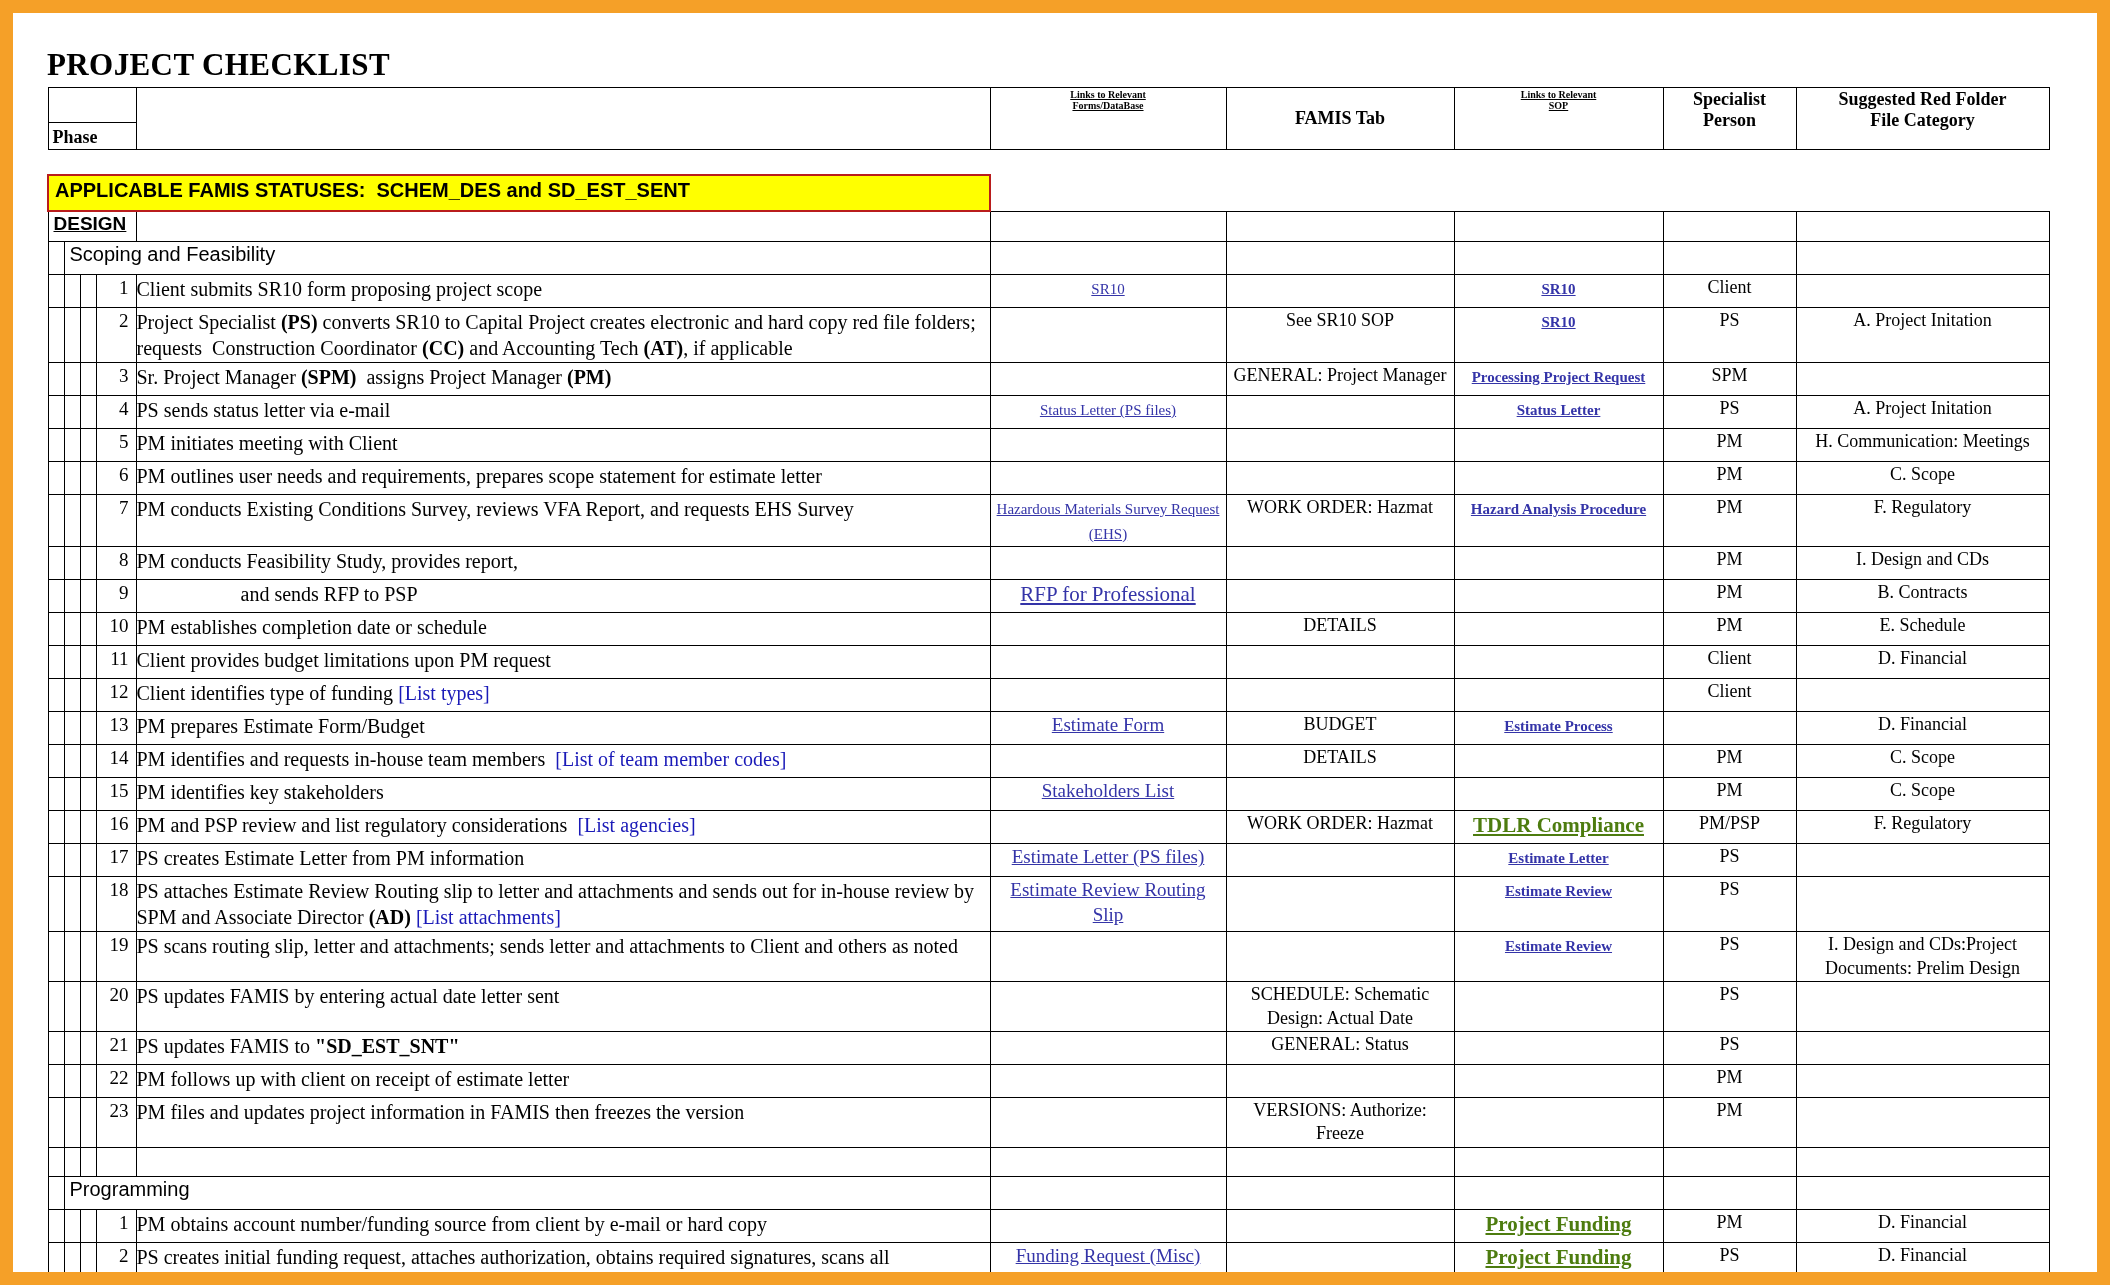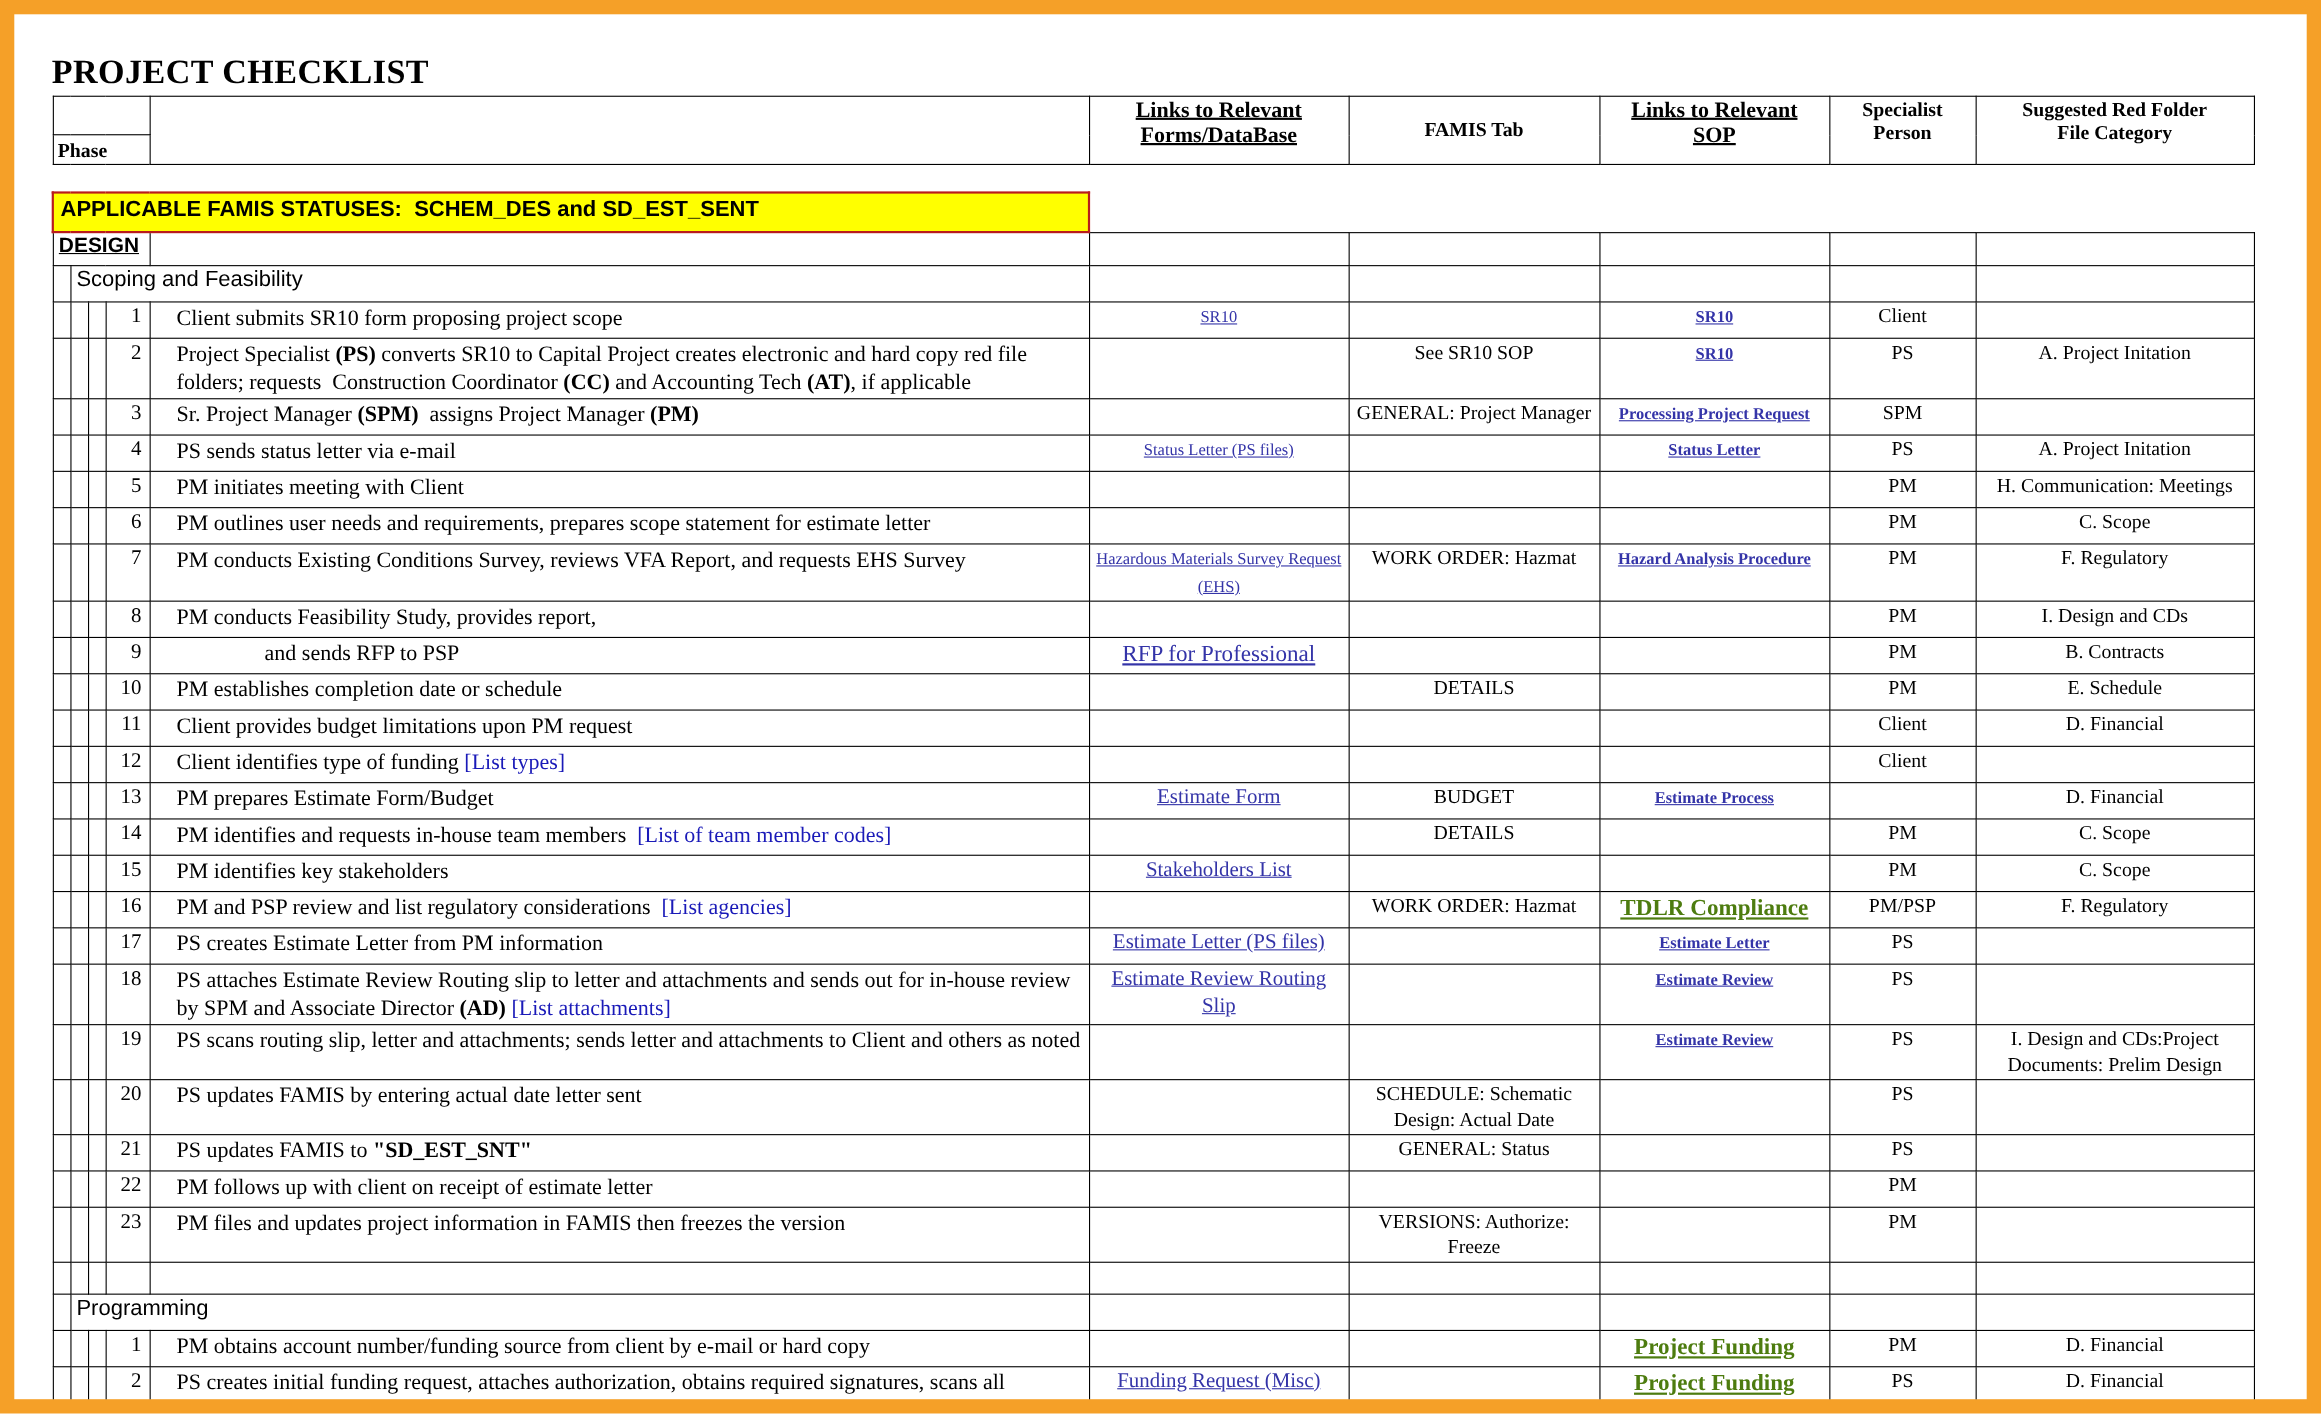--- a/index.html
+++ b/index.html
@@ -19,21 +19,21 @@
   }
   td{
     border:1.5px solid #000;padding:1px 5px;font-size:19px;
     vertical-align:top;word-wrap:break-word;
   }
   
   thead td{vertical-align:top;}
   .hrow1 td{height:32px;}
   .hrow2 td{height:24px;}
   .hc{text-align:center;}
-  .hsm div{font-size:20px;font-weight:bold;text-decoration:underline;}
+  .hsm div{font-size:10px;font-weight:bold;text-decoration:underline;}
   .hbg{font-size:18px;font-weight:bold;}
   .famis-h{vertical-align:middle;}
   .phase{font-weight:bold;font-size:18px;vertical-align:bottom;padding-left:4px;}
   
   tr.spacer td{border:none;height:22px;}
   .noborder{border:none !important;}
   .banner{
     background:#FFFF00;border:2px solid #b91c1c;
     font-family:"Liberation Sans", sans-serif;font-weight:bold;font-size:20px;
     padding:3px 6px;white-space:pre-wrap;
@@ -45,21 +45,21 @@
     text-decoration:underline;
   }
   .section{
     font-family:"Liberation Sans", sans-serif;font-weight:normal;font-size:20px;
   }
   tr.section-row td{height:30px;}
   tr.gap-row td{height:26px;}
   
   tr.data-row td{height:30px;line-height:1.3;}
   .num{text-align:right;padding-right:7px;font-size:19px;}
-  .desc{text-align:left;padding-left:24px;font-size:20px;white-space:pre-wrap;}
+  .desc{text-align:left;padding-left:0;font-size:20px;white-space:pre-wrap;}
   .desc.indent{padding-left:104px;}
   .center{text-align:center;}
   .famis,.resp,.folder{font-size:18px;}
   .b{font-weight:bold;}
   .blue{color:#1A1AB8;}
   
   .lnk{color:#3434A8;text-decoration:underline;cursor:pointer;}
   .lnk.xs{font-size:15px;}
   .lnk.md{font-size:19px;}
   .lnk.lg{font-size:21px;}

